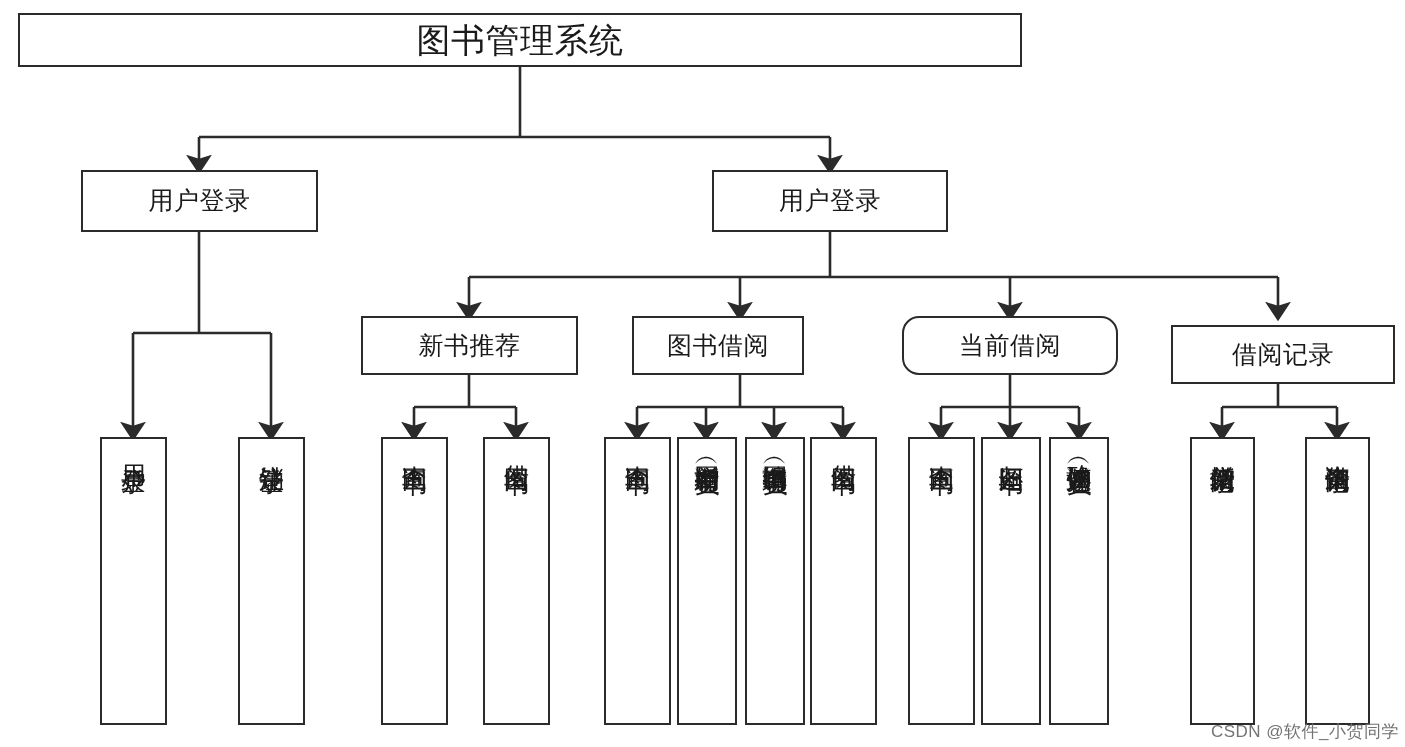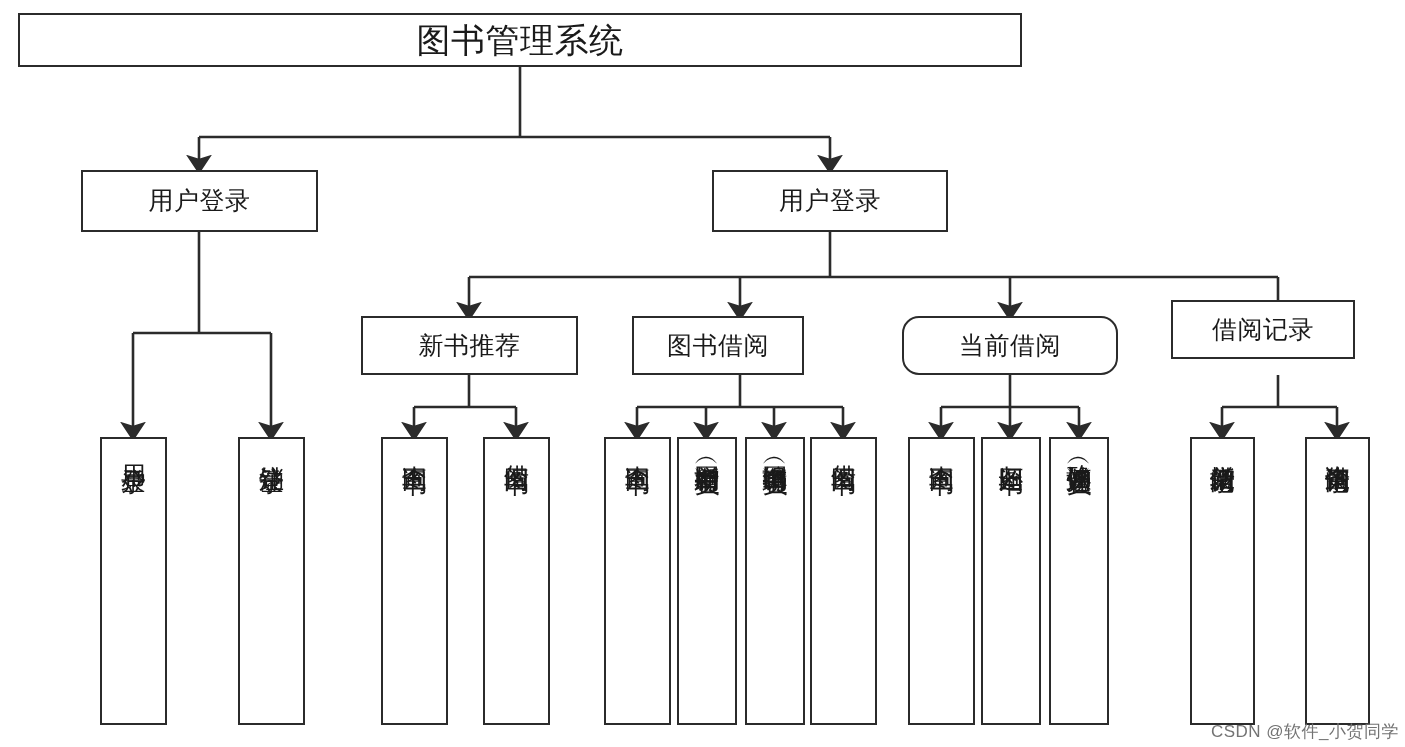--- a/index.html
+++ b/index.html
@@ -148,21 +148,21 @@
 
   <div class="node horiz" style="left:361px; top:316px; width:217px; height:59px;">
     <span class="node-label">新书推荐</span>
   </div>
   <div class="node horiz" style="left:632px; top:316px; width:172px; height:59px;">
     <span class="node-label">图书借阅</span>
   </div>
   <div class="node horiz" style="left:902px; top:316px; width:216px; height:59px;border-radius:17px;">
     <span class="node-label">当前借阅</span>
   </div>
-  <div class="node horiz" style="left:1171px; top:300px; width:184px; height:59px;">
+  <div class="node horiz" style="left:1171px; top:325px; width:224px; height:59px;">
     <span class="node-label">借阅记录</span>
   </div>
 
   <div class="node vert" style="left:100px; top:437px; width:67px; height:288px;">
     <span class="node-label">用户登录</span>
   </div>
   <div class="node vert" style="left:238px; top:437px; width:67px; height:288px;">
     <span class="node-label">注销登录</span>
   </div>
 

